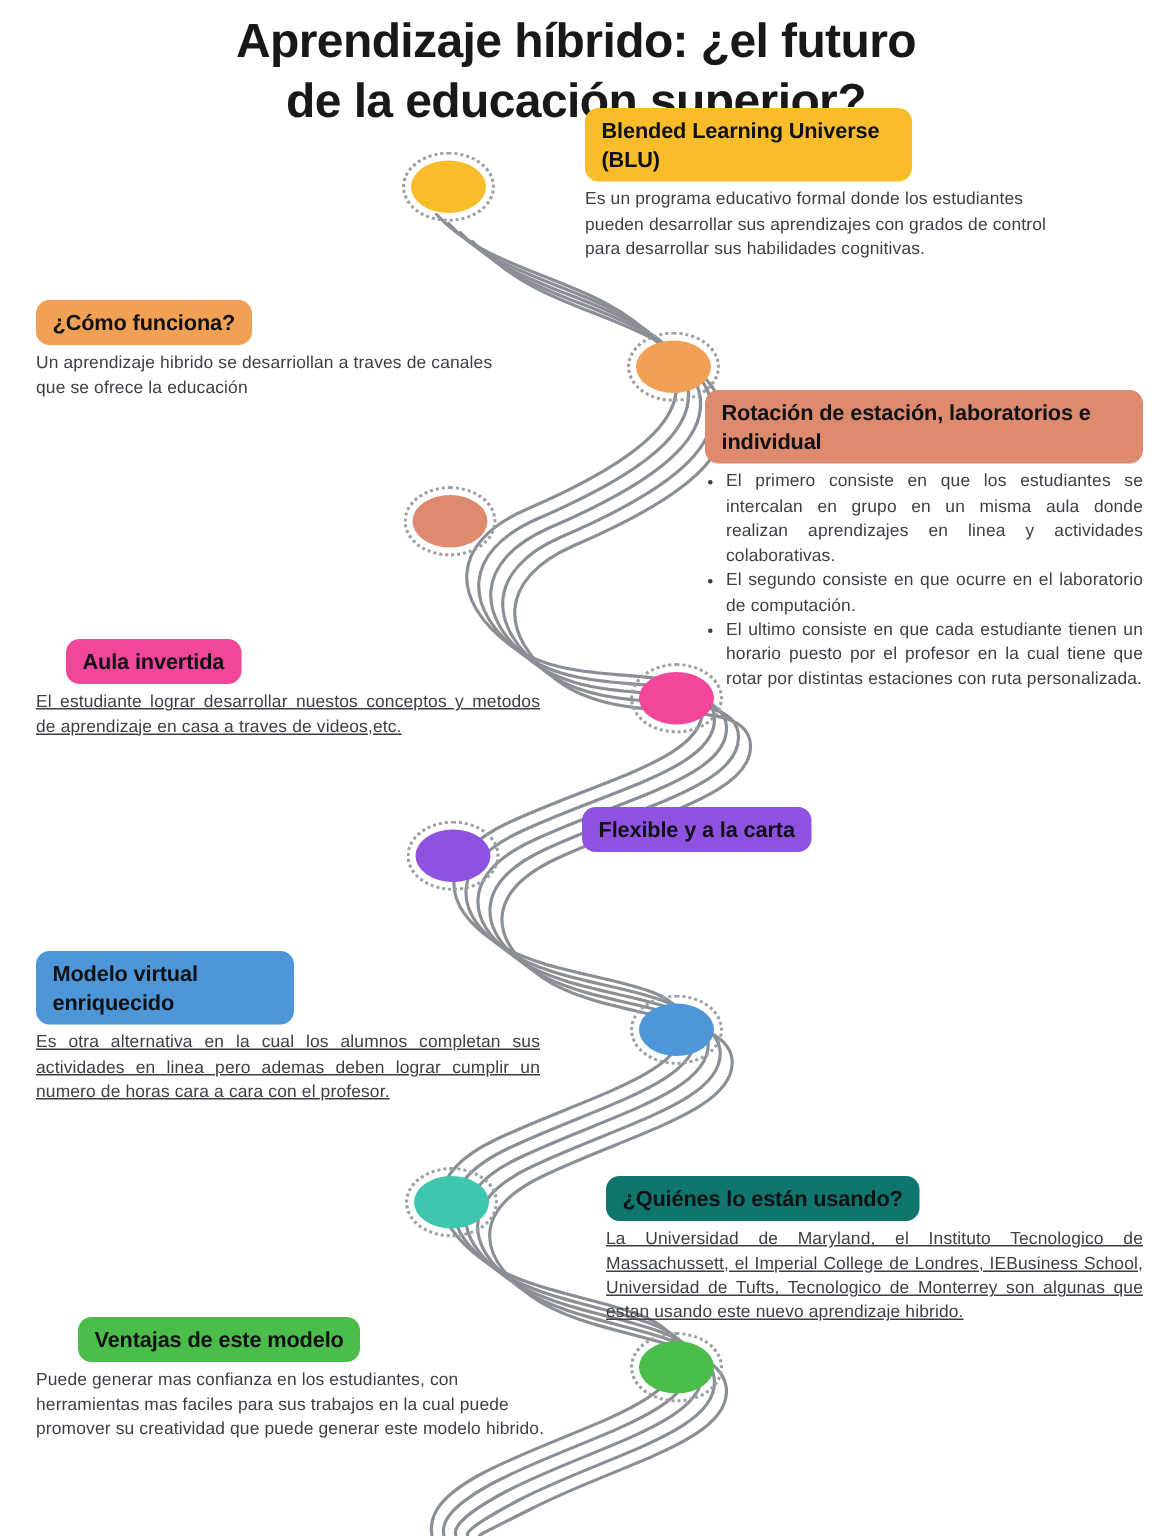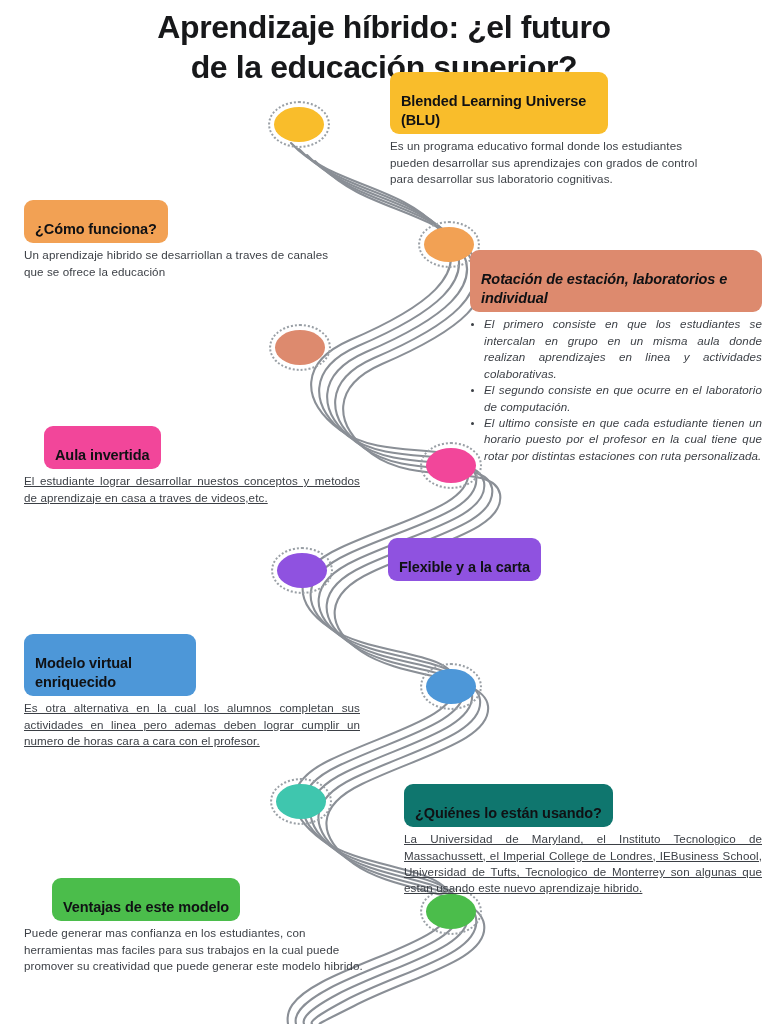--- a/index.html
+++ b/index.html
@@ -63,21 +63,21 @@
   }
 
   
   .section {
     position: absolute;
     z-index: 4;
   }
   .chip {
     display: inline-block;
     border-radius: 9px;
-    padding: 20px 11px 4px 11px;
+    padding: 7px 11px 4px 11px;
     font-size: 14.5px;
     font-weight: 800;
     line-height: 1.32;
     color: #101114;
     letter-spacing: -0.1px;
   }
   .chip.two-line { border-radius: 9px; }
   .body-text {
     margin-top: 4px;
     font-size: 11.6px;
@@ -164,32 +164,32 @@
   <div class="node" style="left:270px; top:778px;">
     <div class="fill" style="background:#3fc6ae;"></div>
   </div>
   <div class="node" style="left:420px; top:888px;">
     <div class="fill" style="background:#4bbd4b;"></div>
   </div>
 
   <div class="section" style="left:390px; top:72px; width:322px;">
     <div class="chip two-line" style="background:#f9bd2b; max-width:218px;">Blended Learning Universe (BLU)</div>
     <div class="body-text">
-      <p>Es un programa educativo formal donde los estudiantes pueden desarrollar sus aprendizajes con grados de control para desarrollar sus laboratorio cognitivas.</p>
+      <p>Es un programa educativo formal donde los estudiantes pueden desarrollar sus aprendizajes con grados de control para desarrollar sus habilidades cognitivas.</p>
     </div>
   </div>
 
   <div class="section" style="left:24px; top:200px; width:318px;">
     <div class="chip" style="background:#f2a154;">¿Cómo funciona?</div>
     <div class="body-text">
       <p>Un aprendizaje hibrido  se desarriollan a traves de canales que se ofrece la educación</p>
     </div>
   </div>
 
-  <div class="section" style="left:470px; top:250px; width:292px;font-style:italic;">
+  <div class="section" style="left:470px; top:260px; width:292px;">
     <div class="chip two-line" style="background:#dd8a6e; max-width:292px;">Rotación de estación, laboratorios e individual</div>
     <div class="body-text">
       <ul>
         <li>El primero consiste en que los estudiantes se intercalan en grupo en un misma aula donde realizan aprendizajes en linea y actividades colaborativas.</li>
         <li>El segundo consiste en que ocurre en el laboratorio de computación.</li>
         <li>El ultimo consiste en que cada estudiante tienen un horario puesto por el profesor en la cual tiene que rotar por distintas estaciones con ruta personalizada.</li>
       </ul>
     </div>
   </div>
 

